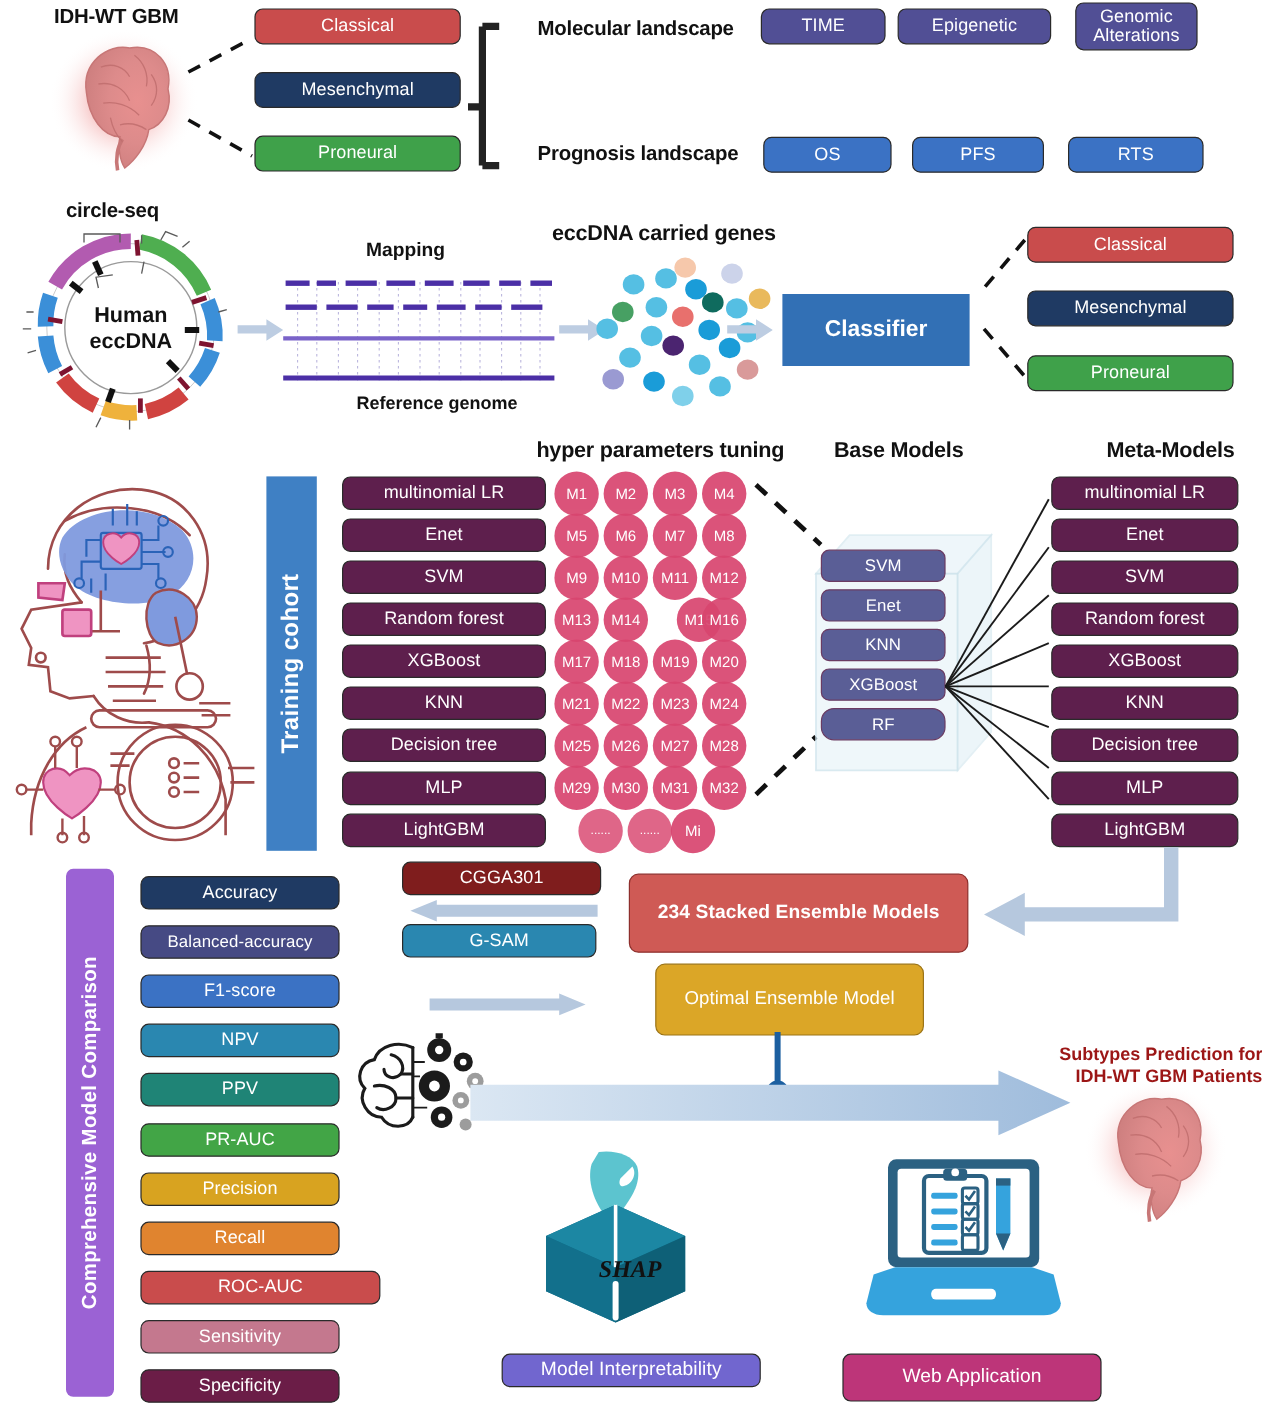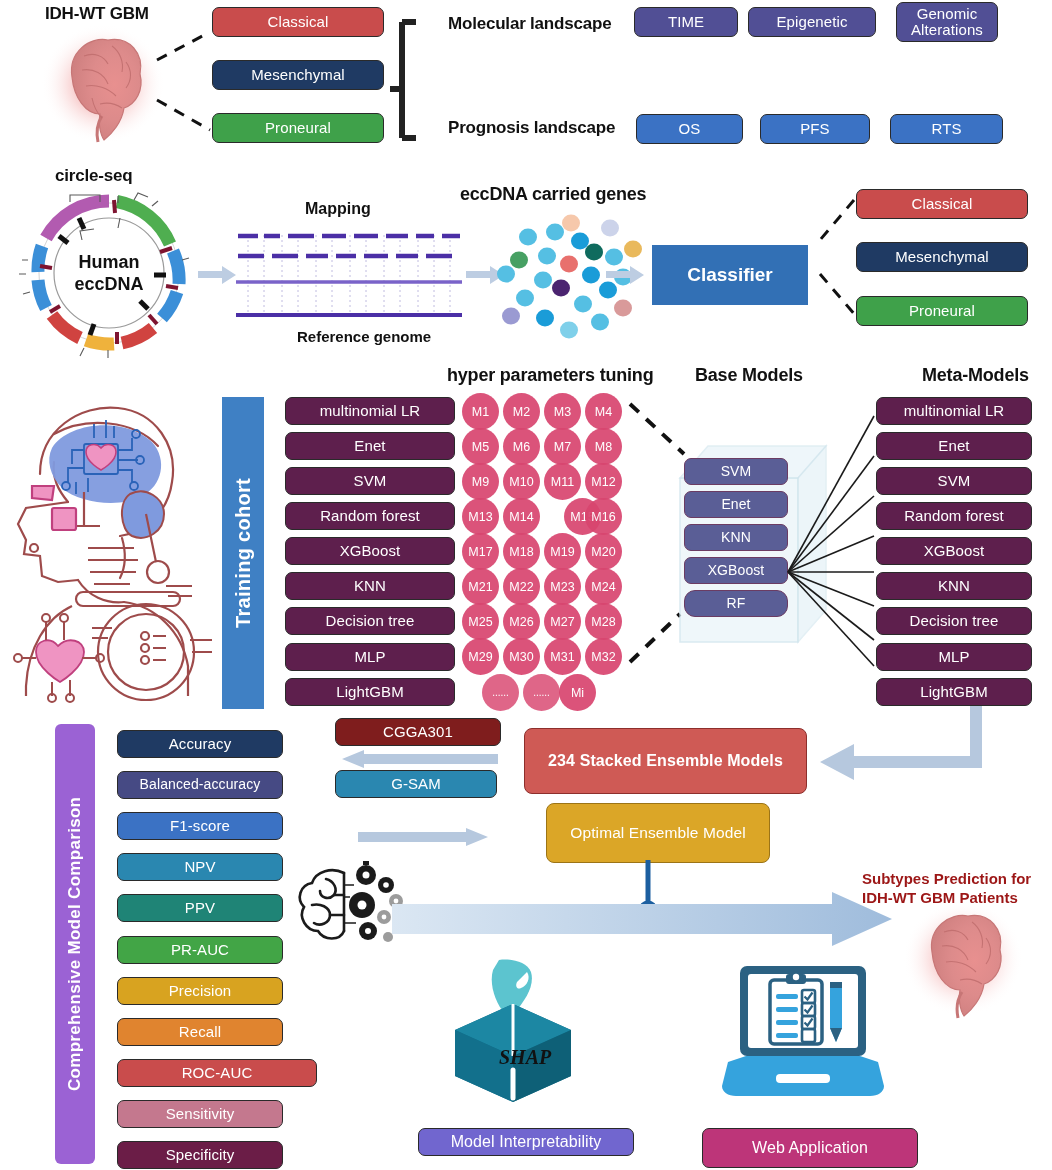--- a/index.html
+++ b/index.html
@@ -562,21 +562,21 @@
       <defs>
         <linearGradient id="grad1" x1="0" y1="0" x2="1" y2="0">
           <stop offset="0%" stop-color="#dbe7f3"></stop>
           <stop offset="100%" stop-color="#9fbcdc"></stop>
         </linearGradient>
       </defs>
       <path d="M0 12 L440 12 L440 0 L500 27 L440 54 L440 42 L0 42 Z" fill="url(#grad1)"></path>
     </svg>
   </div>
 
-  <div class="abs" style="left:862px;top:160px;width:190px;text-align:left;
+  <div class="abs" style="left:862px;top:160px;width:190px;text-align:right;
               color:#9c1616;font-weight:bold;font-size:15px;line-height:1.25;">
     <div>Subtypes Prediction for</div>
     <div>IDH-WT GBM Patients</div>
   </div>
 
   <div class="abs" style="left:900px;top:190px;width:130px;height:120px;">
     <svg width="130" height="120" viewBox="0 0 130 120">
       <defs>
         <radialGradient id="glow2" cx="50%" cy="50%" r="50%">
           <stop offset="45%" stop-color="#f2a3a3" stop-opacity="0.5"></stop>

